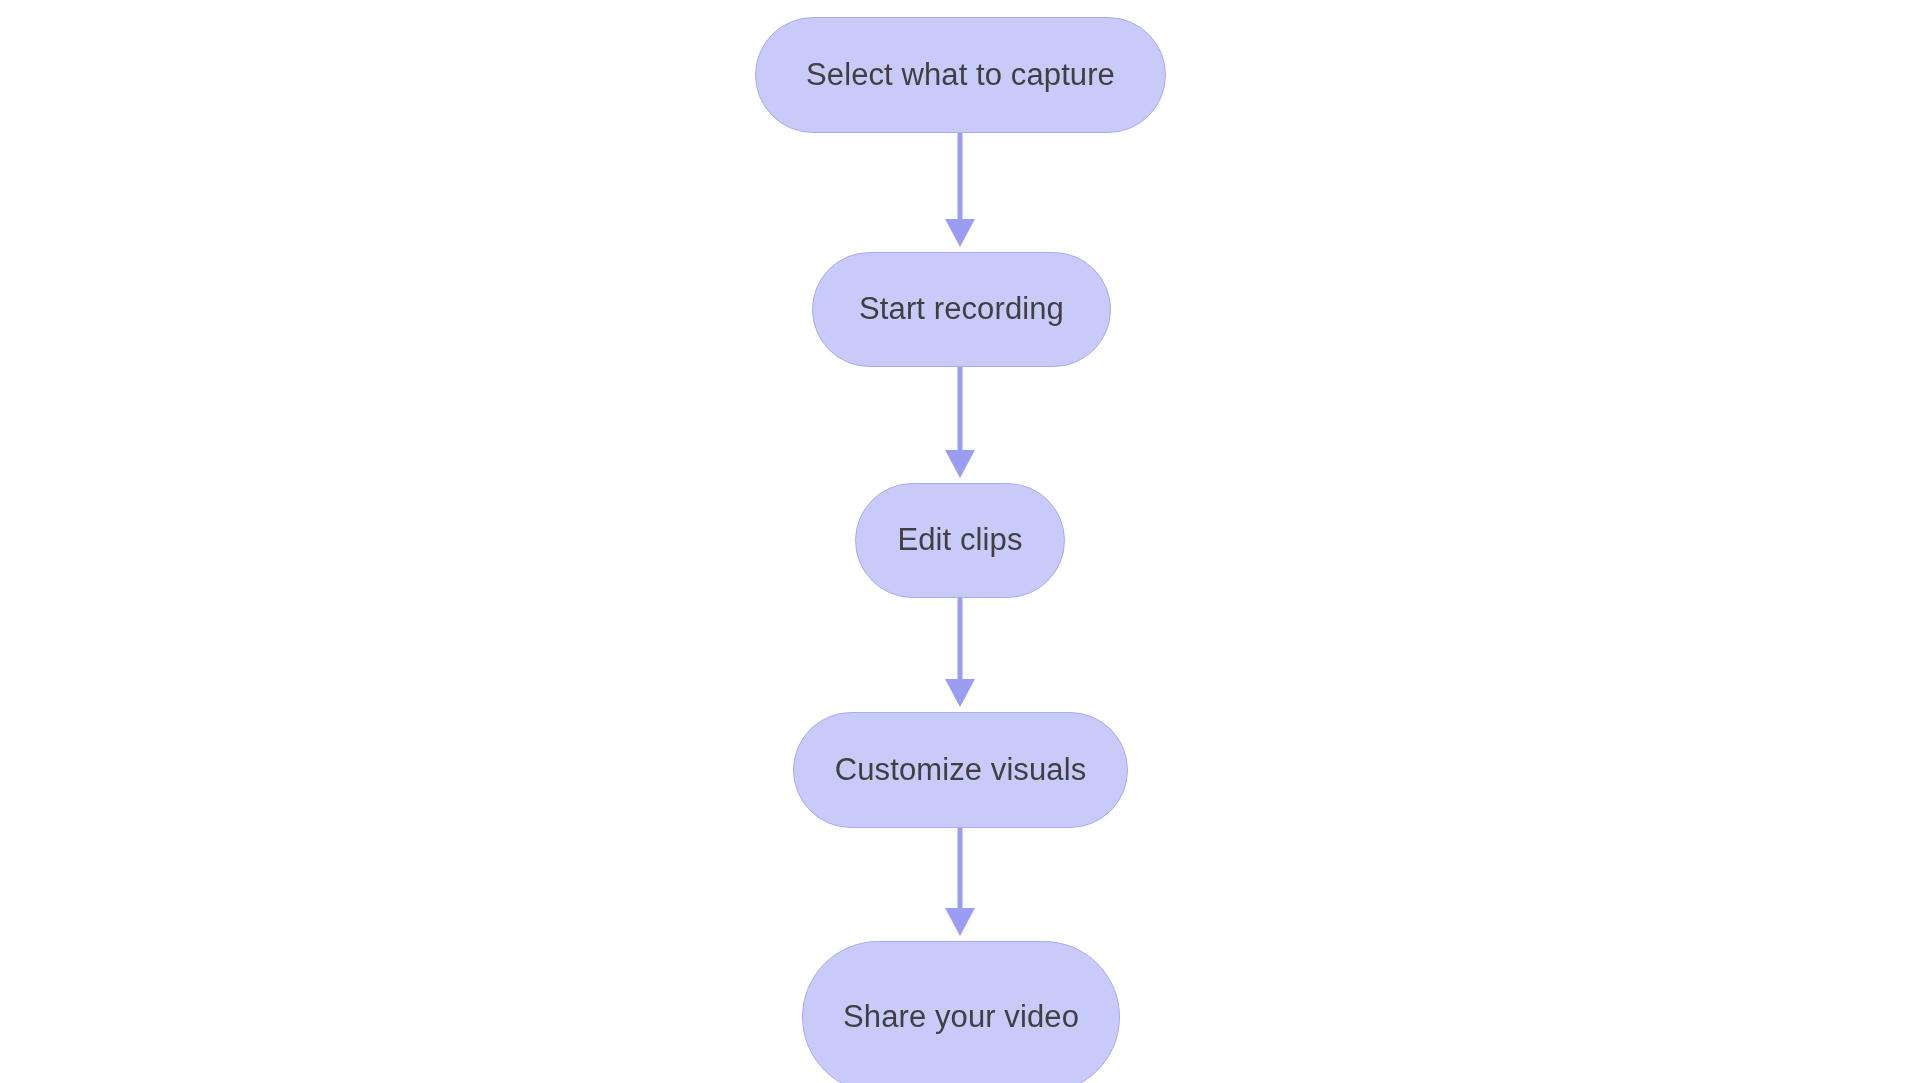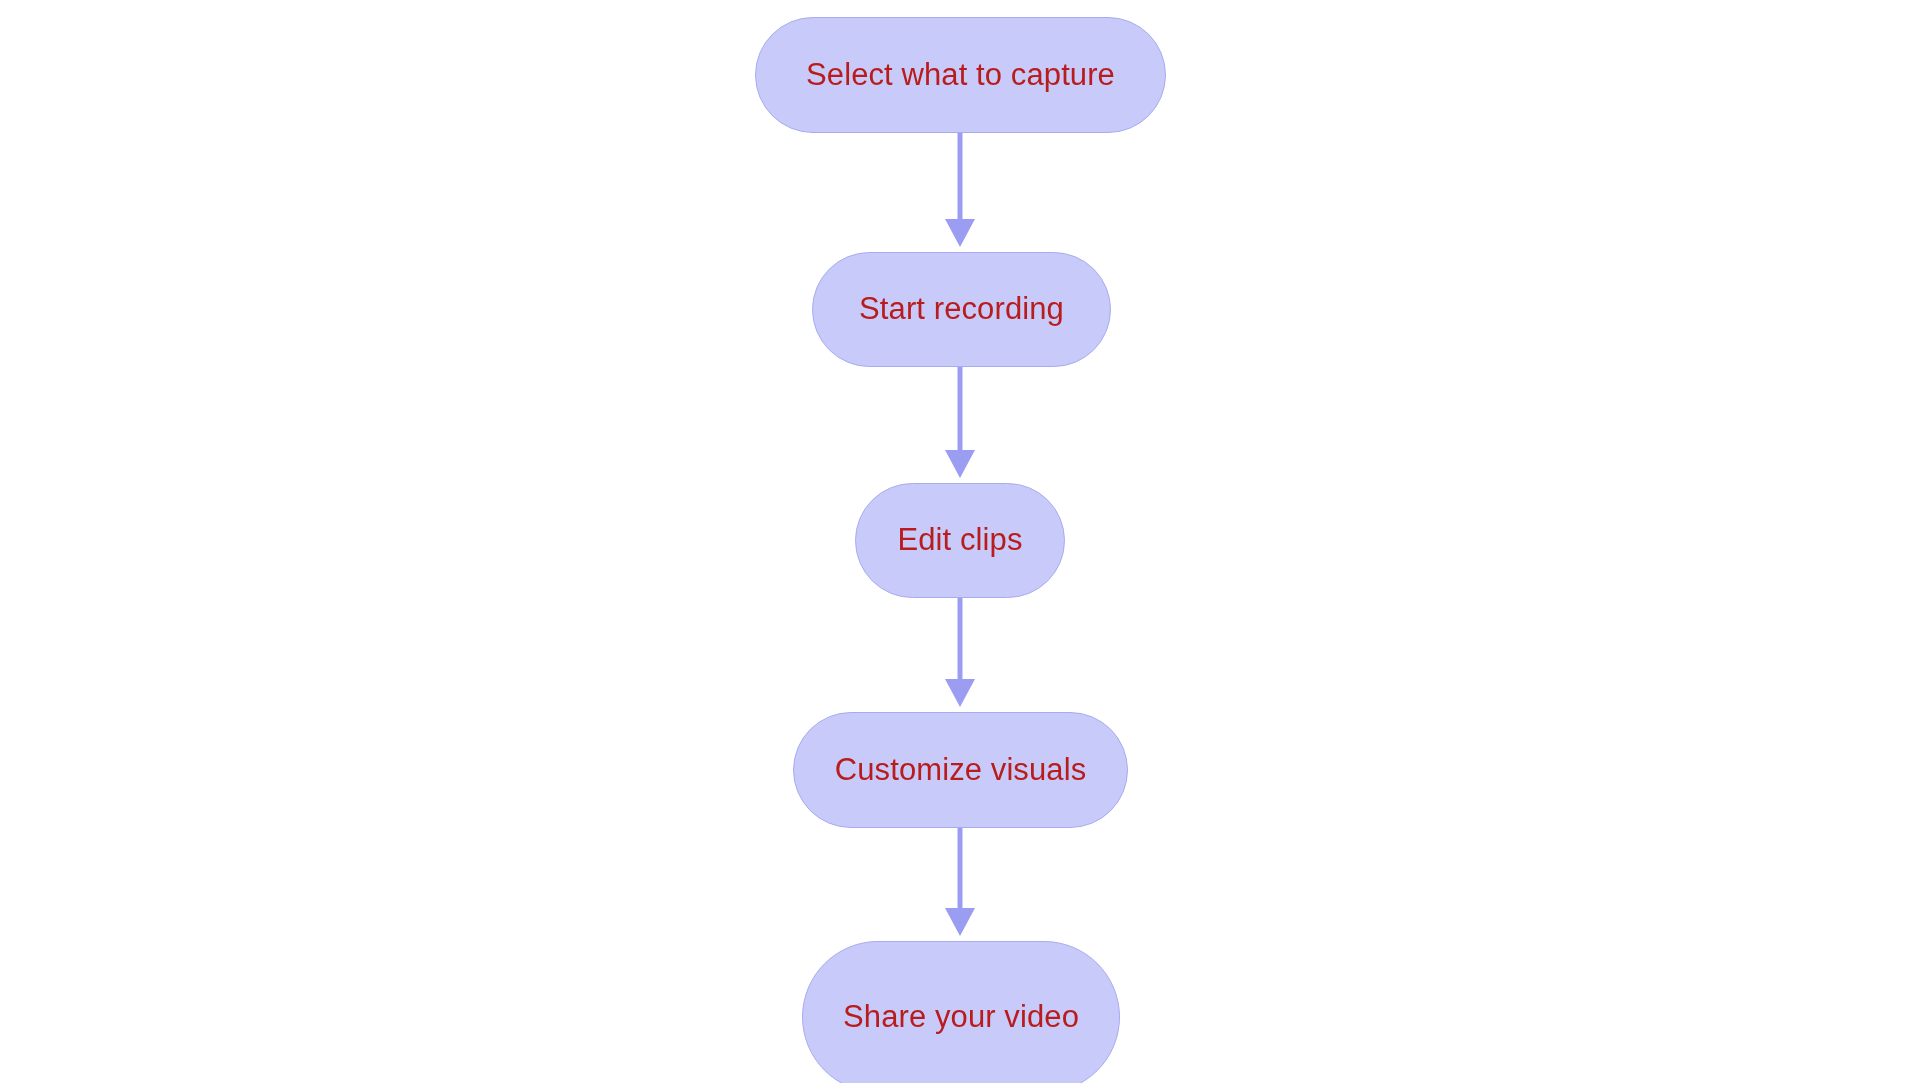--- a/index.html
+++ b/index.html
@@ -21,21 +21,21 @@
   }
   .flow-node {
     position: absolute;
     box-sizing: border-box;
     display: flex;
     align-items: center;
     justify-content: center;
     background: #c8cbfa;
     border: 1px solid #a8abf0;
     border-radius: 9999px;
-    color: #b91c1c;
+    color: #404040;
     font-family: "Liberation Sans", sans-serif;
     font-size: 31px;
     font-weight: 400;
     letter-spacing: 0.1px;
     line-height: 1;
     white-space: nowrap;
     user-select: none;
   }
   .flow-node .node-label {
     display: block;

